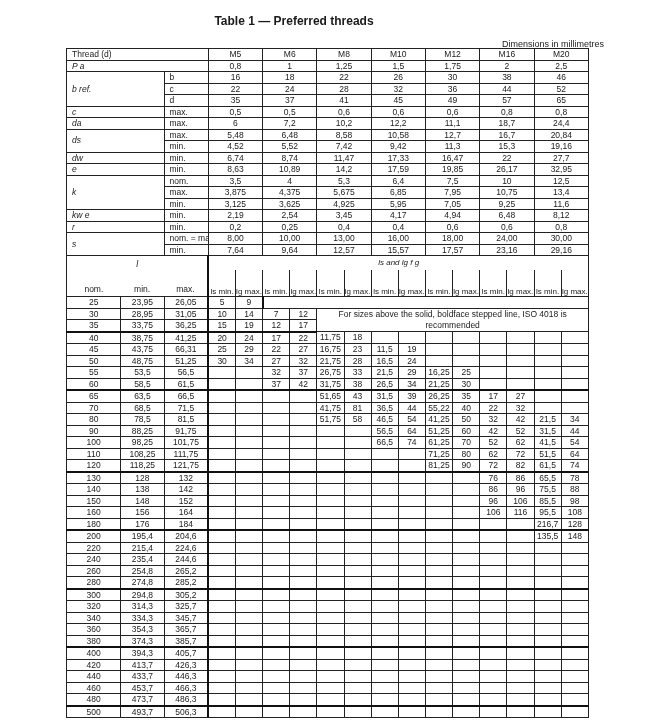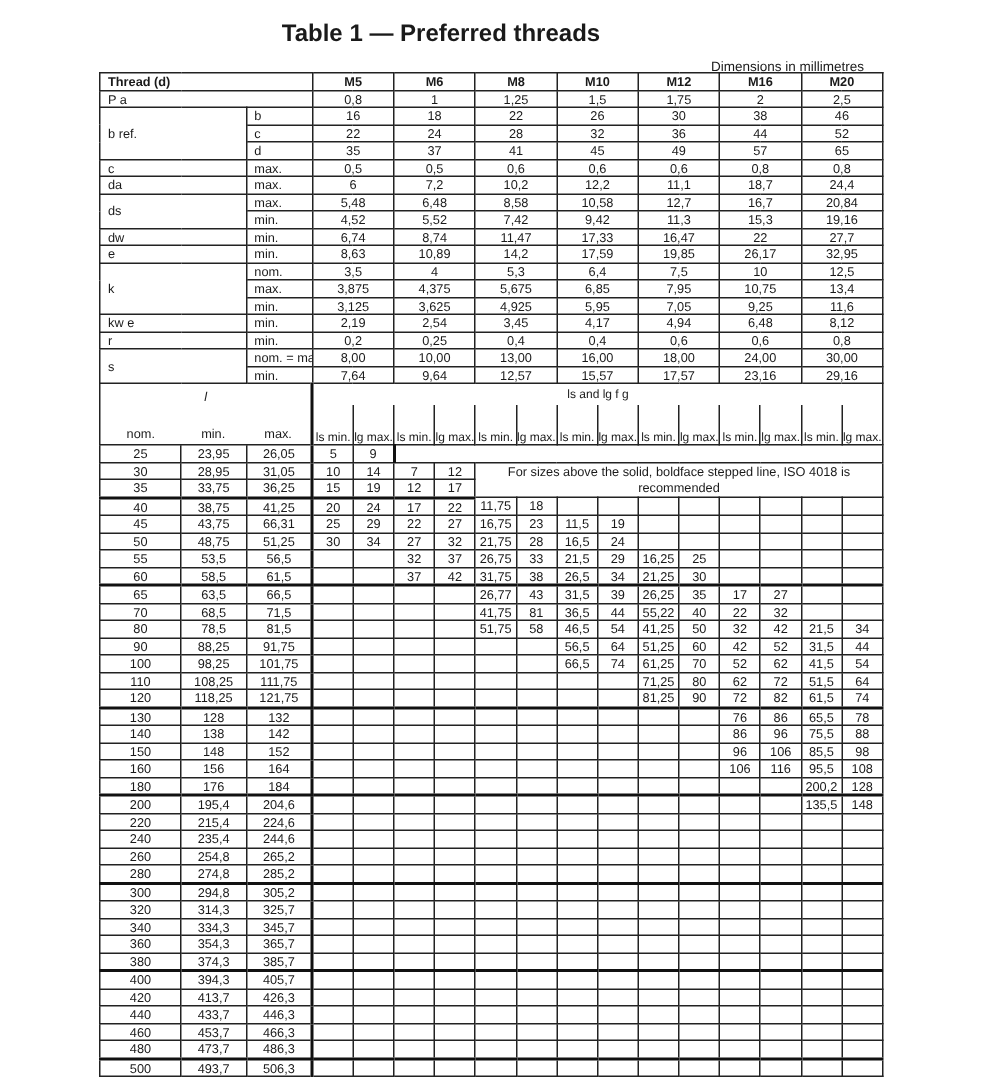--- a/index.html
+++ b/index.html
@@ -1,29 +1,29 @@
 <!DOCTYPE html>
 <html><head>
 <meta charset="utf-8">
 <style>
   html,body{margin:0;padding:0;background:#fff;}
   body{width:660px;height:720px;position:relative;overflow:hidden;font-family:"Liberation Sans",sans-serif;color:#1a1a1a;}
-  .title{position:absolute;left:0;width:588px;top:14px;text-align:center;font-weight:bold;font-size:16px;}
-  .dims{position:absolute;right:84px;top:39px;font-size:9px;}
+  .title{position:absolute;left:0;width:588px;top:14px;text-align:center;font-weight:bold;font-size:12px;}
+  .dims{position:absolute;right:56px;top:39px;font-size:9px;}
   table{position:absolute;left:66px;top:48px;border-collapse:collapse;table-layout:fixed;width:523px;font-size:8.5px;}
   td{border:1px solid #222;text-align:center;padding:0;height:10.5px;line-height:10.5px;white-space:nowrap;overflow:hidden;}
   td.l{text-align:left;padding-left:5px;}
-  td.it{}
-  td.hd{font-weight:bold;}
+  td.it{font-style:italic;}
+  td.hd{font-weight:normal;}
   .thick-r{border-right:2px solid #111 !important;}
   .thick-b{border-bottom:2px solid #111 !important;}
   .thick-l{border-left:2px solid #111 !important;}
   .note{font-size:8.5px;line-height:11px;white-space:normal;}
   td.lsh{height:26px;line-height:9px;vertical-align:bottom;font-size:8px;}
-  td.lhead{height:14px;line-height:12px;font-size:8px;}
+  td.lhead{height:14px;line-height:12px;font-size:8px;font-style:italic;}
 </style>
 </head>
 <body>
 
 <div class="title">Table 1 — Preferred threads</div>
 <div class="dims">Dimensions in millimetres</div>
 
 <table>
   <colgroup>
     <col style="width:54px">
@@ -389,21 +389,21 @@
         <td class="thick-b"></td>
       </tr>
       <tr>
         <td>65</td>
         <td>63,5</td>
         <td class="thick-r">66,5</td>
         <td></td>
         <td></td>
         <td></td>
         <td></td>
-        <td>26,77</td>
+        <td>51,65</td>
         <td>43</td>
         <td>31,5</td>
         <td>39</td>
         <td>26,25</td>
         <td>35</td>
         <td>17</td>
         <td>27</td>
         <td></td>
         <td></td>
       </tr>
@@ -606,21 +606,21 @@
         <td class="thick-b"></td>
         <td class="thick-b"></td>
         <td class="thick-b"></td>
         <td class="thick-b"></td>
         <td class="thick-b"></td>
         <td class="thick-b"></td>
         <td class="thick-b"></td>
         <td class="thick-b"></td>
         <td class="thick-b"></td>
         <td class="thick-b"></td>
-        <td class="thick-b">200,2</td>
+        <td class="thick-b">216,7</td>
         <td class="thick-b">128</td>
       </tr>
       <tr>
         <td>200</td>
         <td>195,4</td>
         <td class="thick-r">204,6</td>
         <td></td>
         <td></td>
         <td></td>
         <td></td>

